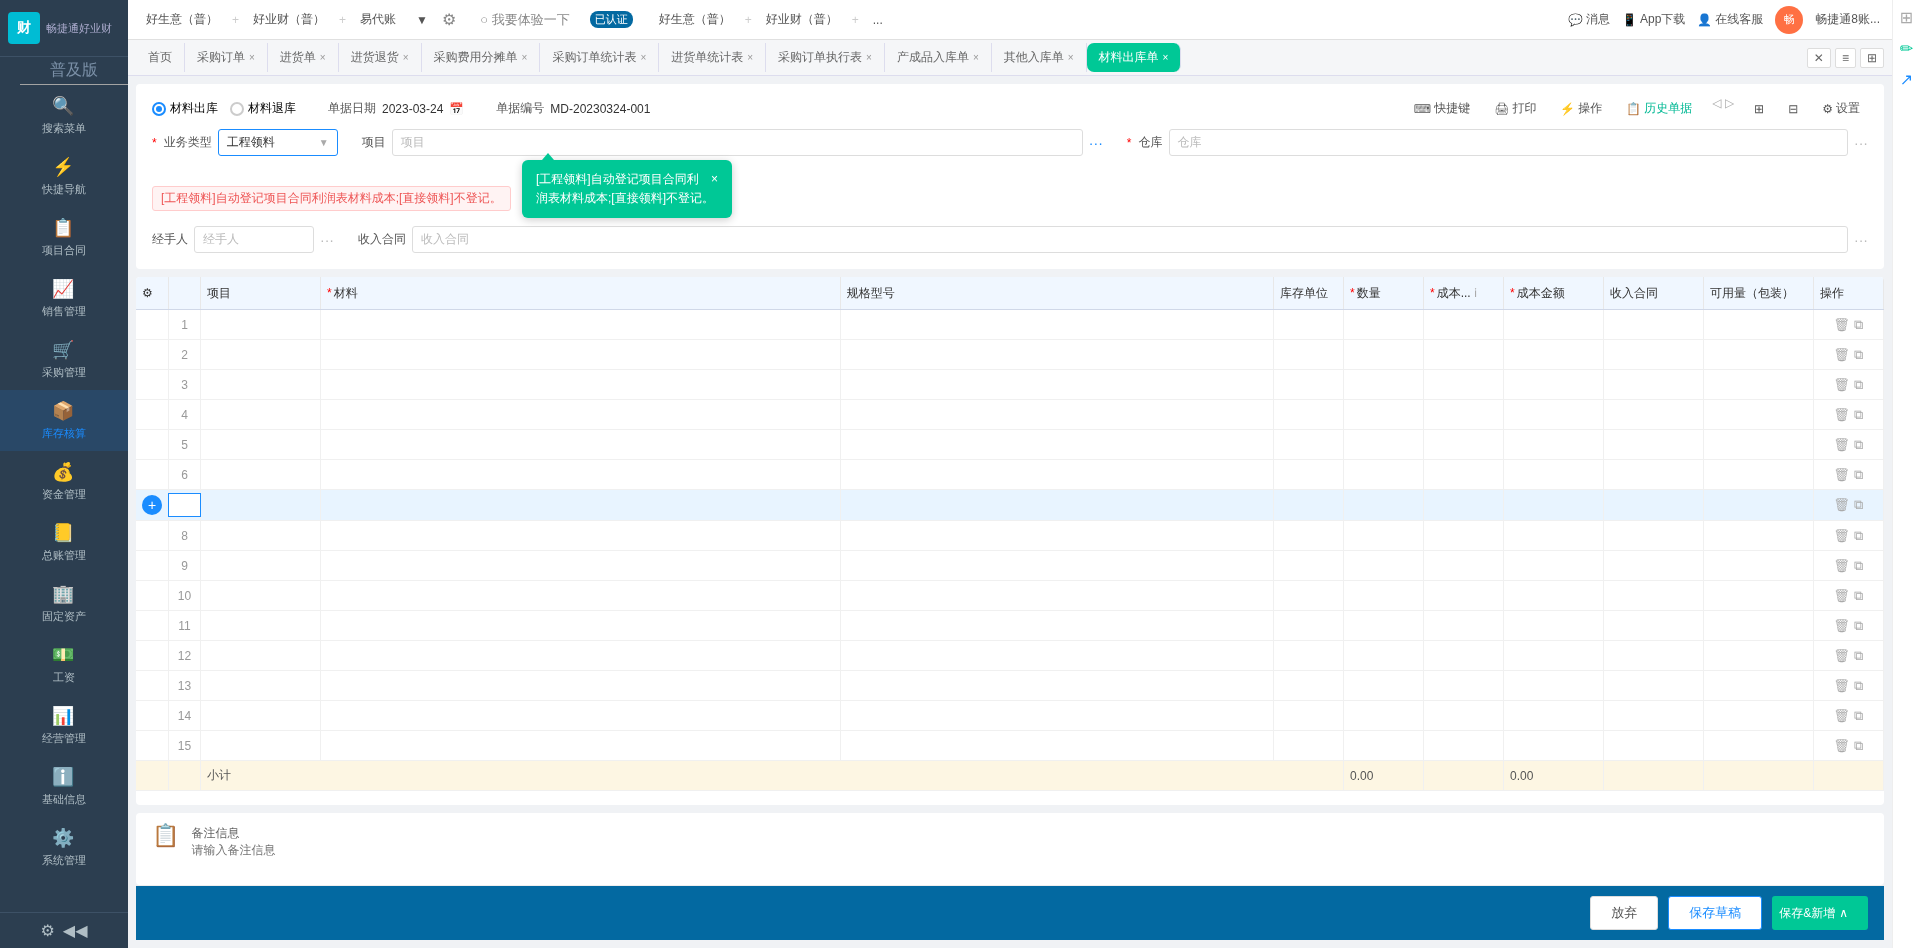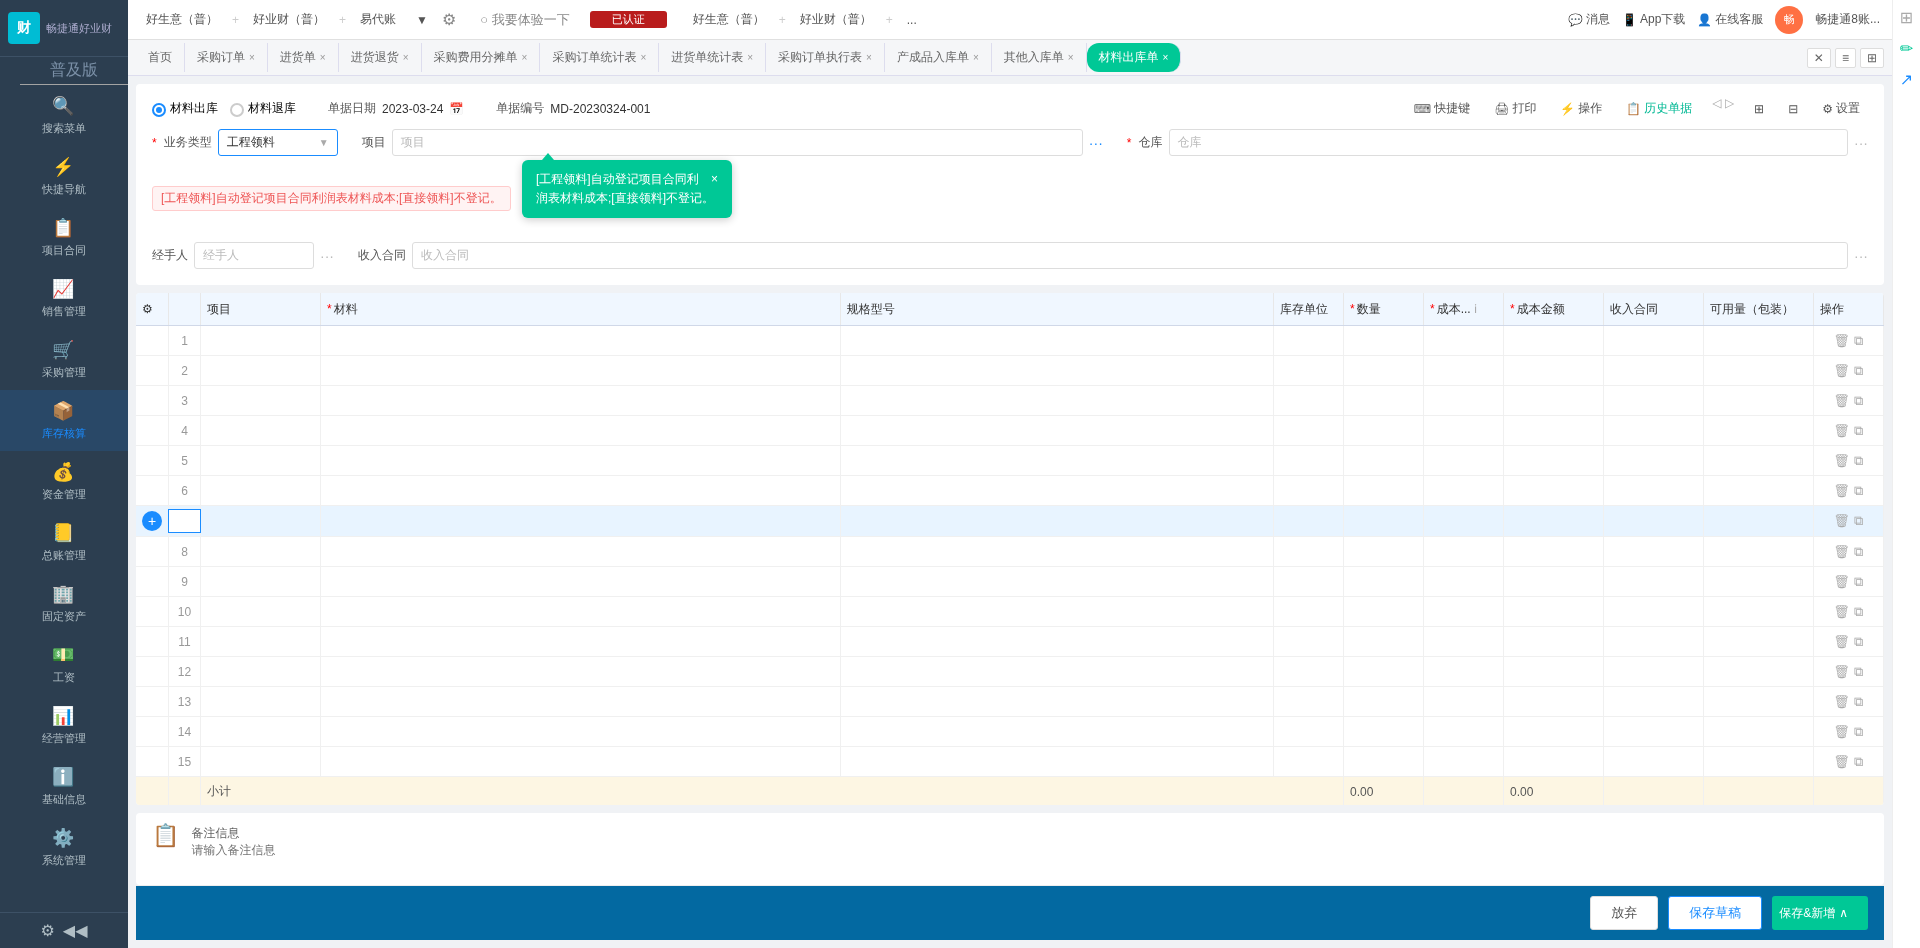--- a/index.html
+++ b/index.html
@@ -18,45 +18,45 @@
     .sidebar-bottom { margin-top: auto; display: flex; padding: 8px; gap: 8px; border-top: 1px solid #3d5166; justify-content: center; }
     .sidebar-bottom-icon { color: #b0bec5; cursor: pointer; font-size: 16px; }
     
     
     .main { flex: 1; display: flex; flex-direction: column; overflow: hidden; }
     
     
     .topbar { background: #fff; border-bottom: 1px solid #e0e0e0; display: flex; align-items: center; padding: 0 12px; height: 40px; gap: 8px; flex-shrink: 0; }
     .topbar-nav-item { display: flex; align-items: center; gap: 2px; padding: 4px 6px; cursor: pointer; color: #555; font-size: 12px; white-space: nowrap; }
     .topbar-sep { color: #ccc; }
-    .topbar-badge-green { background: #b91c1c; color: #fff; border-radius: 3px; padding: 1px 22px; font-size: 11px; }
+    .topbar-badge-green { background: #0369a1; color: #fff; border-radius: 8px; padding: 1px 5px; font-size: 11px; }
     .topbar-right { margin-left: auto; display: flex; align-items: center; gap: 12px; color: #555; }
     .topbar-right-item { display: flex; align-items: center; gap: 3px; cursor: pointer; font-size: 12px; }
     .topbar-avatar { width: 28px; height: 28px; background: #ff7043; border-radius: 50%; display: flex; align-items: center; justify-content: center; color: #fff; font-size: 11px; }
     
     
     .tabbar { background: #f5f6f8; border-bottom: 1px solid #dde; display: flex; align-items: center; padding: 0 8px; height: 36px; flex-shrink: 0; overflow-x: auto; }
     .tabbar::-webkit-scrollbar { height: 3px; }
     .tab { display: flex; align-items: center; padding: 6px 12px; cursor: pointer; color: #666; border-right: 1px solid #dde; font-size: 12px; gap: 4px; white-space: nowrap; flex-shrink: 0; }
-    .tab.active { background: #00c896; color: #fff; border-radius: 12px; }
+    .tab.active { background: #00c896; color: #fff; border-radius: 7px; }
     .tab-close { color: #999; font-size: 10px; cursor: pointer; }
     .tab.active .tab-close { color: #fff; }
     .tabbar-right { margin-left: auto; display: flex; align-items: center; gap: 4px; }
     .tabbar-nav-btn { background: #fff; border: 1px solid #ddd; padding: 2px 6px; cursor: pointer; border-radius: 2px; color: #666; }
     
     
     .content { flex: 1; display: flex; flex-direction: column; overflow: hidden; padding: 8px; background: #f0f2f5; }
     
     
     .form-card { background: #fff; border-radius: 4px; padding: 12px 16px; flex-shrink: 0; }
     
     
     .form-header { display: flex; align-items: center; gap: 16px; margin-bottom: 8px; }
     .radio-group { display: flex; gap: 12px; align-items: center; }
-    .radio-item { display: flex; align-items: flex-end; gap: 4px; cursor: pointer; }
+    .radio-item { display: flex; align-items: center; gap: 4px; cursor: pointer; }
     .radio-circle { width: 14px; height: 14px; border-radius: 50%; border: 2px solid #1a8cff; display: flex; align-items: center; justify-content: center; }
     .radio-dot { width: 6px; height: 6px; background: #1a8cff; border-radius: 50%; }
     .form-date { display: flex; align-items: center; gap: 6px; margin-left: 16px; color: #555; }
     .form-date-icon { color: #1a8cff; }
     .form-id { display: flex; align-items: center; gap: 6px; color: #555; margin-left: 16px; }
     .header-actions { margin-left: auto; display: flex; gap: 8px; }
     .header-btn { display: flex; align-items: center; gap: 3px; padding: 4px 8px; cursor: pointer; color: #555; border: none; background: none; font-size: 12px; }
     .header-btn-green { color: #00b894; }
     .form-label-plain { color: #555; font-size: 12px; white-space: nowrap; }
     
@@ -405,21 +405,21 @@
       
       
       <div style="position:relative;display:inline-block;margin-left:8px;">
         <div class="green-tooltip" style="position:relative;top:0;left:0;">
           <span class="tooltip-close" style="float:right;cursor:pointer;">×</span>
           <span>[工程领料]自动登记项目合同利润表材料成本;[直接领料]不登记。</span>
         </div>
       </div>
       
       
-      <div class="field-row" style="margin-top:24px;">
+      <div class="field-row" style="margin-top:8px;">
         <div class="field-group">
           <span class="form-label-plain">经手人</span>
           <div class="field-select-plain" style="min-width:120px;">
             <span style="color:#bbb;">经手人</span>
           </div>
           <span class="dots-gray">···</span>
         </div>
         <div class="field-group wide">
           <span class="form-label-plain">收入合同</span>
           <div class="field-select-plain" style="flex:1;">

